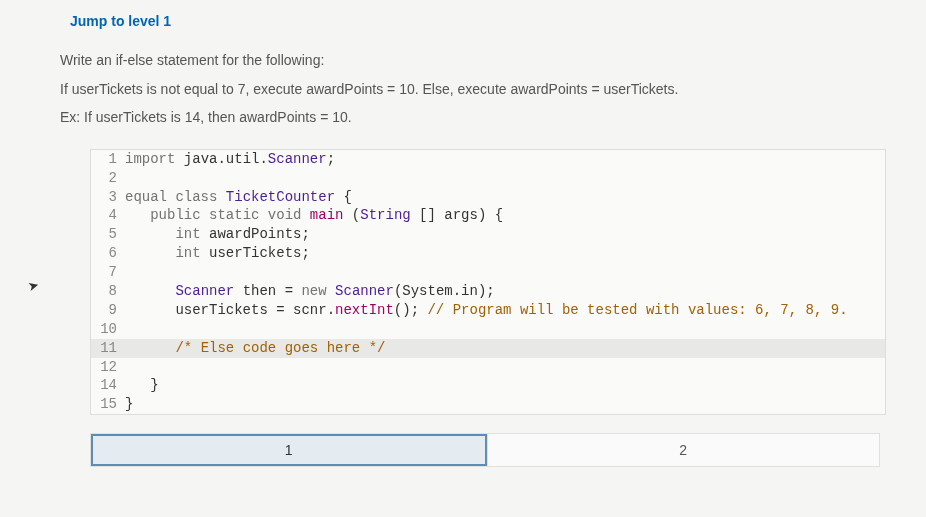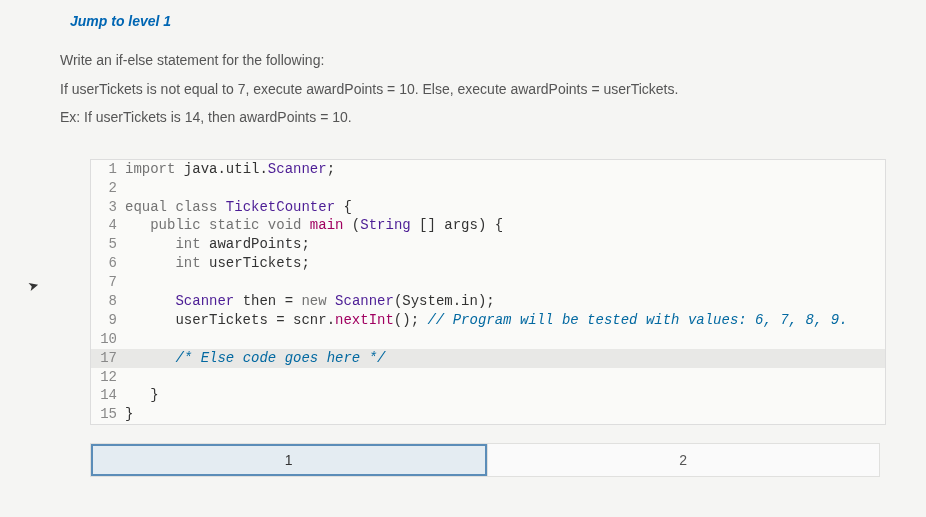--- a/index.html
+++ b/index.html
@@ -17,24 +17,23 @@
       color: #555;
     }
     .jump-link {
       color: #0066b3;
       font-size: 14px;
       font-weight: 600;
       margin-left: 10px;
       margin-bottom: 18px;
       display: inline-block;
       cursor: pointer;
-      font-style: italic;
     }
     .instructions {
-      margin-bottom: 28px;
+      margin-bottom: 18px;
     }
     .instructions p {
       font-size: 14px;
       color: #555;
       line-height: 1.9;
       margin-bottom: 2px;
     }
     .code-block {
       background: #fafaf8;
       border: 1px solid #ddd;
@@ -60,21 +59,21 @@
     .code-content {
       white-space: pre;
       color: #333;
     }
     .code-line.highlight {
       background: #e8e8e6;
     }
     .kw { color: #737373; font-weight: 400; }
     .type { color: #4c1d95; }
     .func { color: #a00060; }
-    .comment { color: #0369a1; font-style: italic; }
+    .comment { color: #a16207; }
 
     .pager {
       display: flex;
       margin-left: 30px;
       margin-top: 18px;
       border: 1px solid #e0e0de;
       width: 790px;
       height: 34px;
     }
     .pager-btn {
@@ -153,21 +152,21 @@
     </div>
     <div class="code-line">
       <span class="gutter">9</span>
       <span class="code-content"><span>      userTickets = scnr.</span><span class="func">nextInt</span><span>(); </span><span class="comment">// Program will be tested with values: 6, 7, 8, 9.</span></span>
     </div>
     <div class="code-line">
       <span class="gutter">10</span>
       <span class="code-content"></span>
     </div>
     <div class="code-line highlight">
-      <span class="gutter">17</span>
+      <span class="gutter">11</span>
       <span class="code-content"><span>      </span><span class="comment">/* Else code goes here */</span></span>
     </div>
     <div class="code-line">
       <span class="gutter">12</span>
       <span class="code-content"></span>
     </div>
     <div class="code-line">
       <span class="gutter">14</span>
       <span class="code-content"><span>   }</span></span>
     </div>

